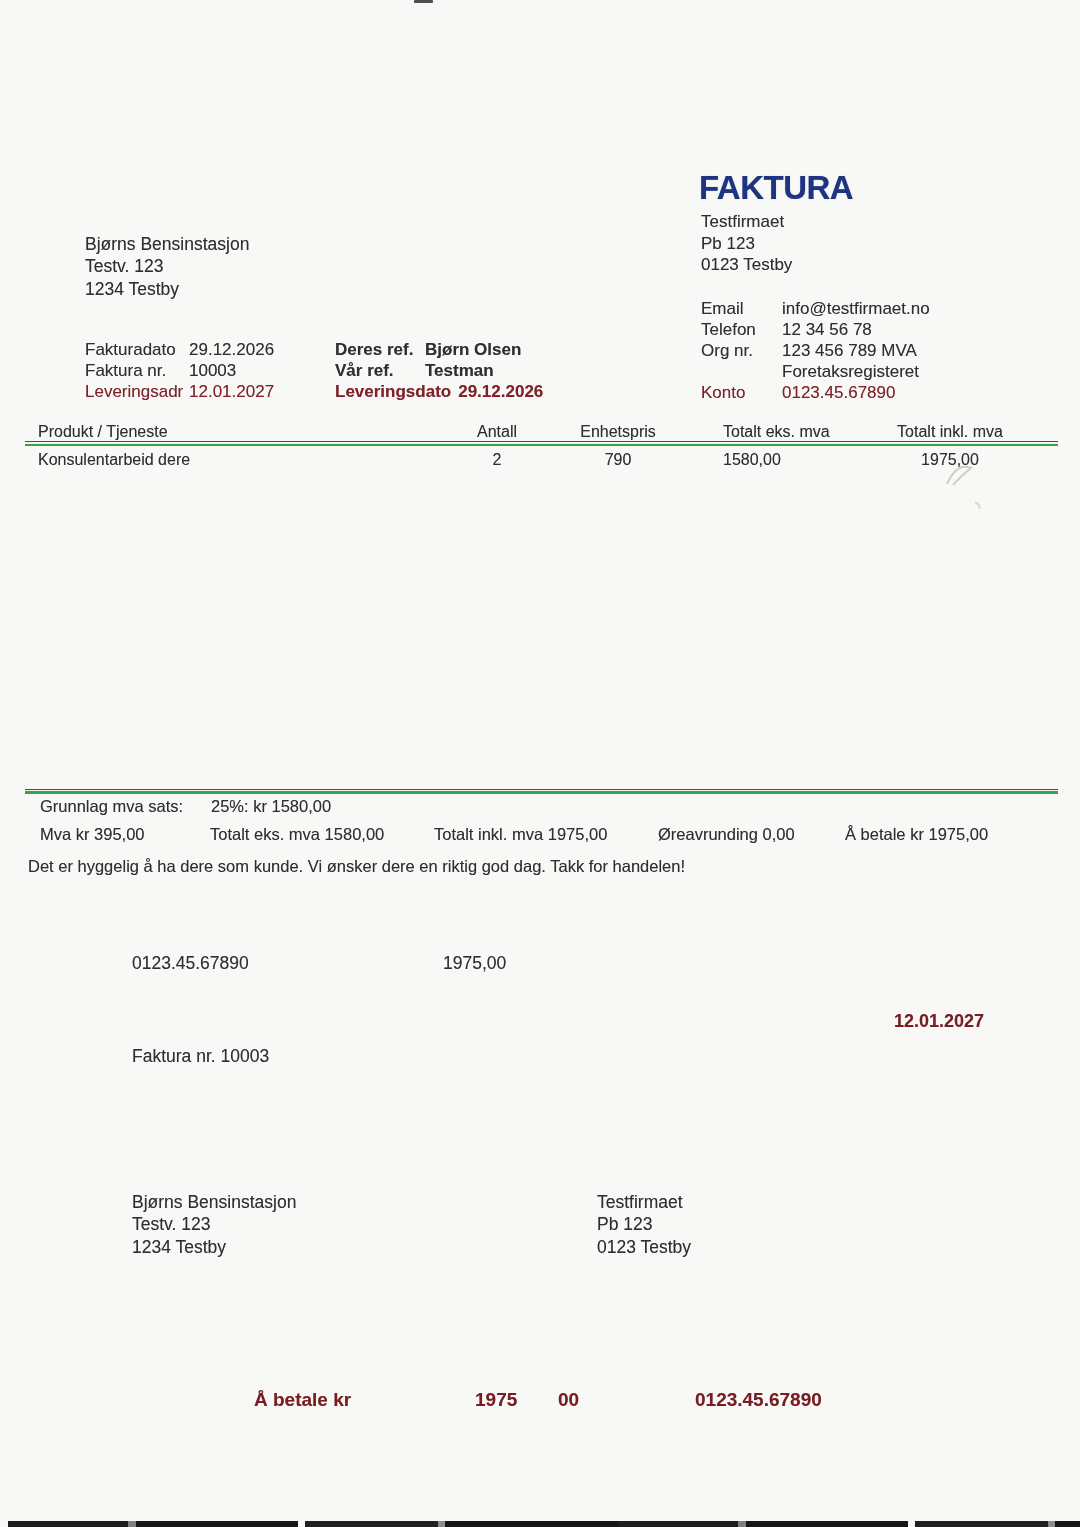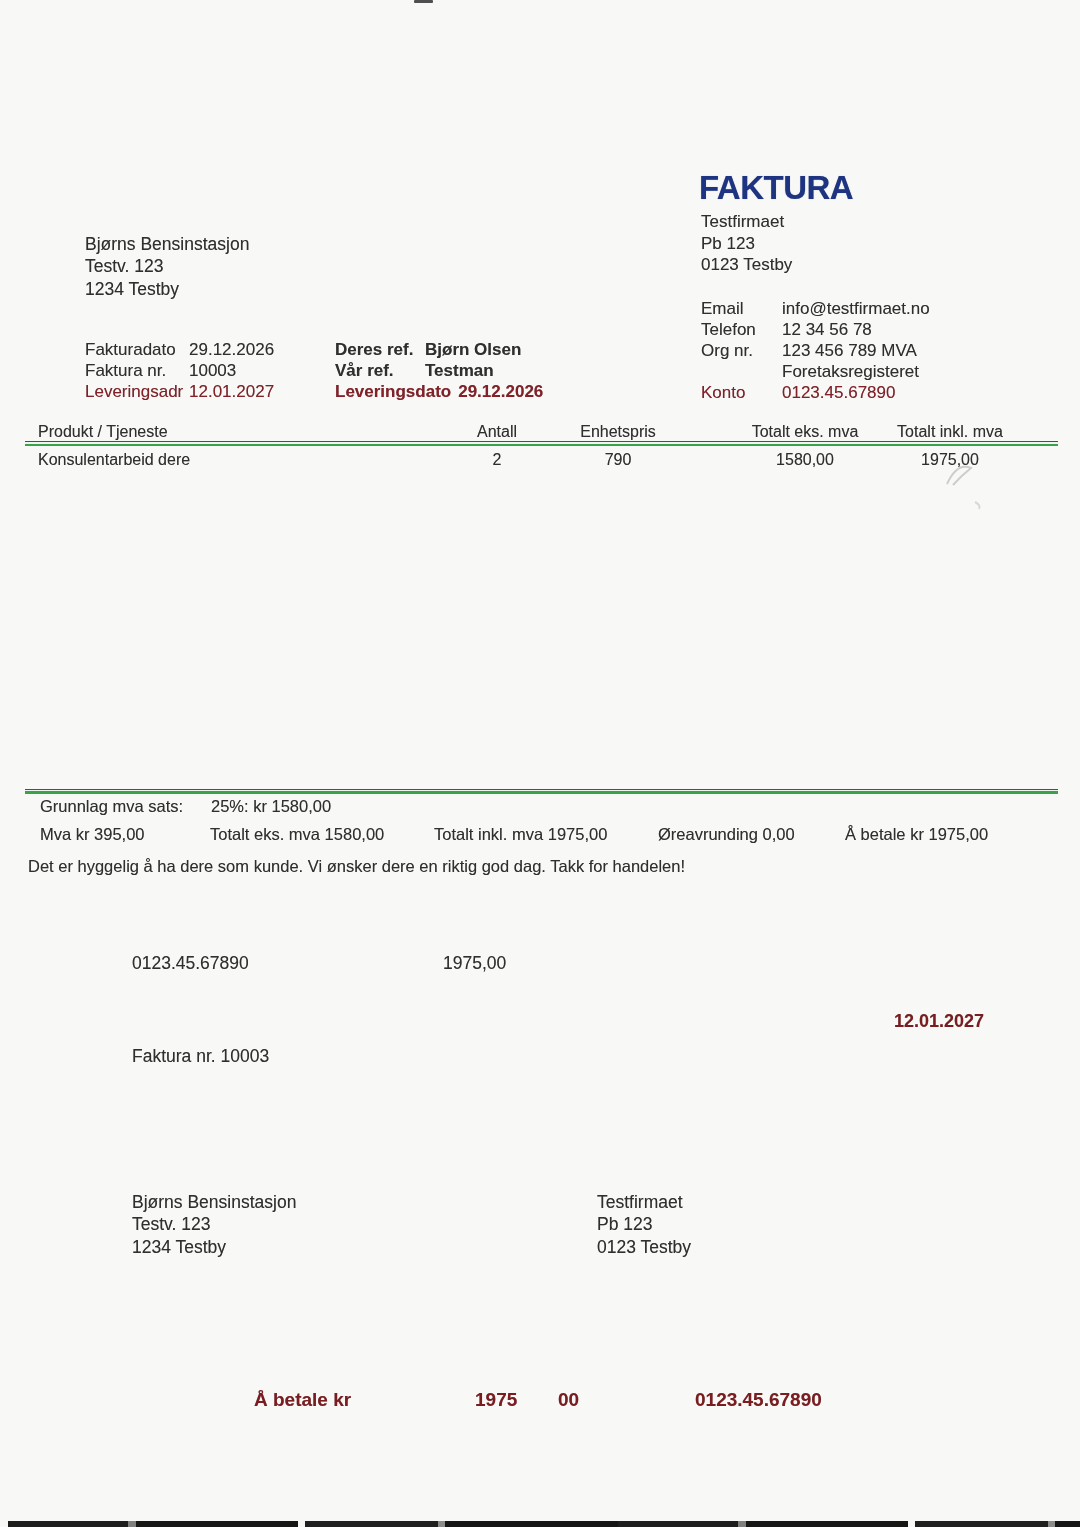--- a/index.html
+++ b/index.html
@@ -27,21 +27,21 @@
   .kv-row .k{flex:0 0 auto;}
   .contact .k{width:81px;}
   .metaL .k{width:104px;}
   .metaM .k{width:90px;}
   .kv-row.flow .k{width:auto;margin-right:7px;}
   
   .trow{position:absolute;left:0;width:1080px;font-size:16px;line-height:19px;white-space:nowrap;}
   .c-prod{position:absolute;left:38px;}
   .c-qty{position:absolute;left:453px;width:88px;text-align:center;}
   .c-unit{position:absolute;left:561px;width:114px;text-align:center;}
-  .c-ex{position:absolute;left:723px;width:164px;text-align:center;}
+  .c-ex{position:absolute;left:723px;width:164px;}
   .c-inc{position:absolute;left:868px;width:164px;text-align:center;}
   
   .sep{
     position:absolute;left:25px;width:1033px;height:5px;
     background:linear-gradient(#3c5a3c 0 1px,#eef4ee 1px 2.5px,#3aa24c 2.5px 5px);
   }
   .sum{font-size:16.5px;line-height:20px;}
   .giro-txt{font-size:17.5px;}
   .pay{font-size:19px;}
   

